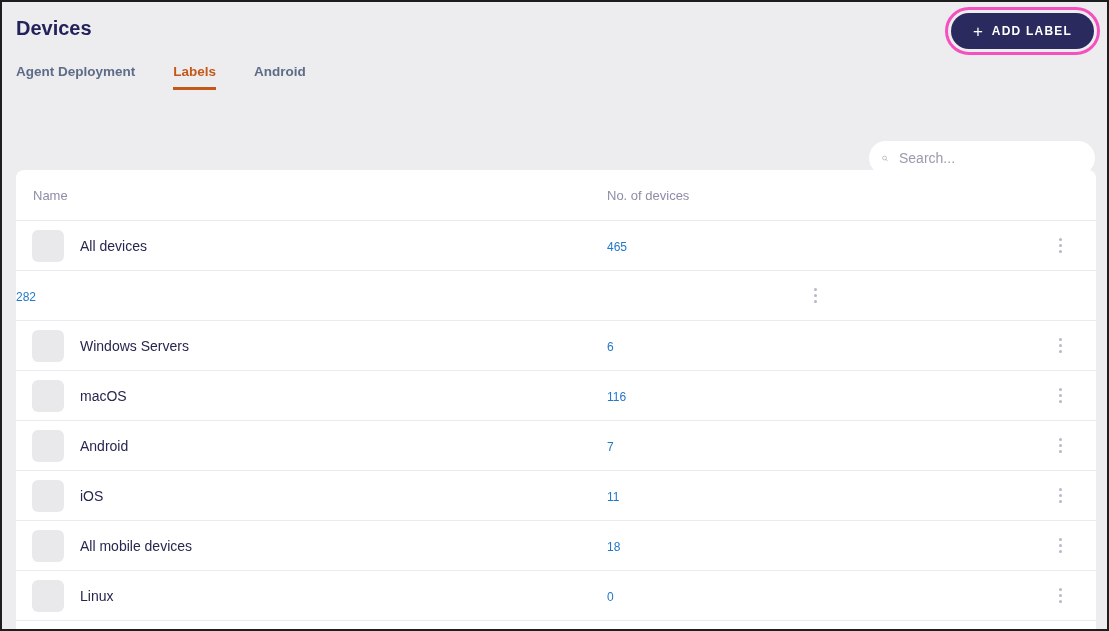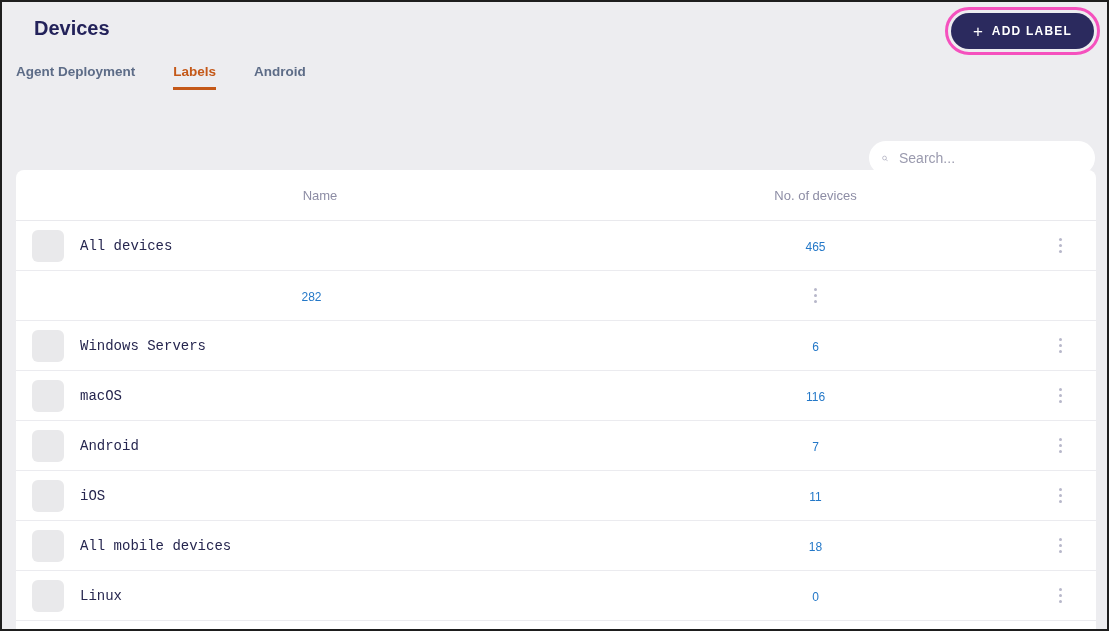--- a/index.html
+++ b/index.html
@@ -6,21 +6,21 @@
   body { margin: 0; background: #fff; }
   .screen {
     position: relative;
     width: 1109px; height: 631px;
     border: 2px solid #1e1e1e;
     background: #ededf0;
     overflow: hidden;
     font-family: "Liberation Sans", sans-serif;
   }
   .page-title {
-    position: absolute; left: 32px; top: 15px;
+    position: absolute; left: 14px; top: 15px;
     font-size: 20px; font-weight: bold; color: #23225a;
   }
   .add-wrap {
     position: absolute; top: 5px; right: 7px;
     border: 3px solid #f551be; border-radius: 26px; padding: 3px;
   }
   .add-btn {
     height: 36px; padding: 0 22px;
     border: none; border-radius: 18px;
     background: #2b2a5e; color: #ffffff;
@@ -46,28 +46,27 @@
     border: none; outline: none; background: transparent;
     flex: 1; font-size: 14px; color: #444;
     font-family: "Liberation Sans", sans-serif;
   }
   .search-box input::placeholder { color: #9a9aae; }
   .card {
     position: absolute; left: 14px; top: 168px;
     width: 1080px; height: 459px;
     background: #ffffff; border-radius: 8px 8px 0 0;
     overflow: hidden;
-    text-align: center;
   }
   .grid-row { display: grid; grid-template-columns: 591px 1fr 72px; align-items: center; }
   .thead { height: 51px; border-bottom: 1px solid #e9e9ed; }
   .th { font-size: 13px; color: #8d8da5; }
   .th-name { padding-left: 17px; }
   .row { height: 50px; border-bottom: 1px solid #ebebef; background: #fff; }
-  .cell-name { display: flex; align-items: center; gap: 16px; padding-left: 16px; font-family: Liberation Mono, monospace; }
+  .cell-name { display: flex; align-items: center; gap: 16px; padding-left: 16px; }
   .swatch { width: 32px; height: 32px; border-radius: 6px; background: #e9e9eb; flex: 0 0 auto; }
   .name { font-size: 14px; color: #26264f; }
   .count { font-size: 12px; color: #2478c8; text-decoration: none; cursor: pointer; }
   .cell-actions { display: flex; justify-content: center; }
   .kebab { display: flex; flex-direction: column; gap: 3px; align-items: center; padding: 4px; cursor: pointer; }
   .dot { width: 3px; height: 3px; border-radius: 50%; background: #b7b7ca; }
 </style>
 </head>
 <body>
 

